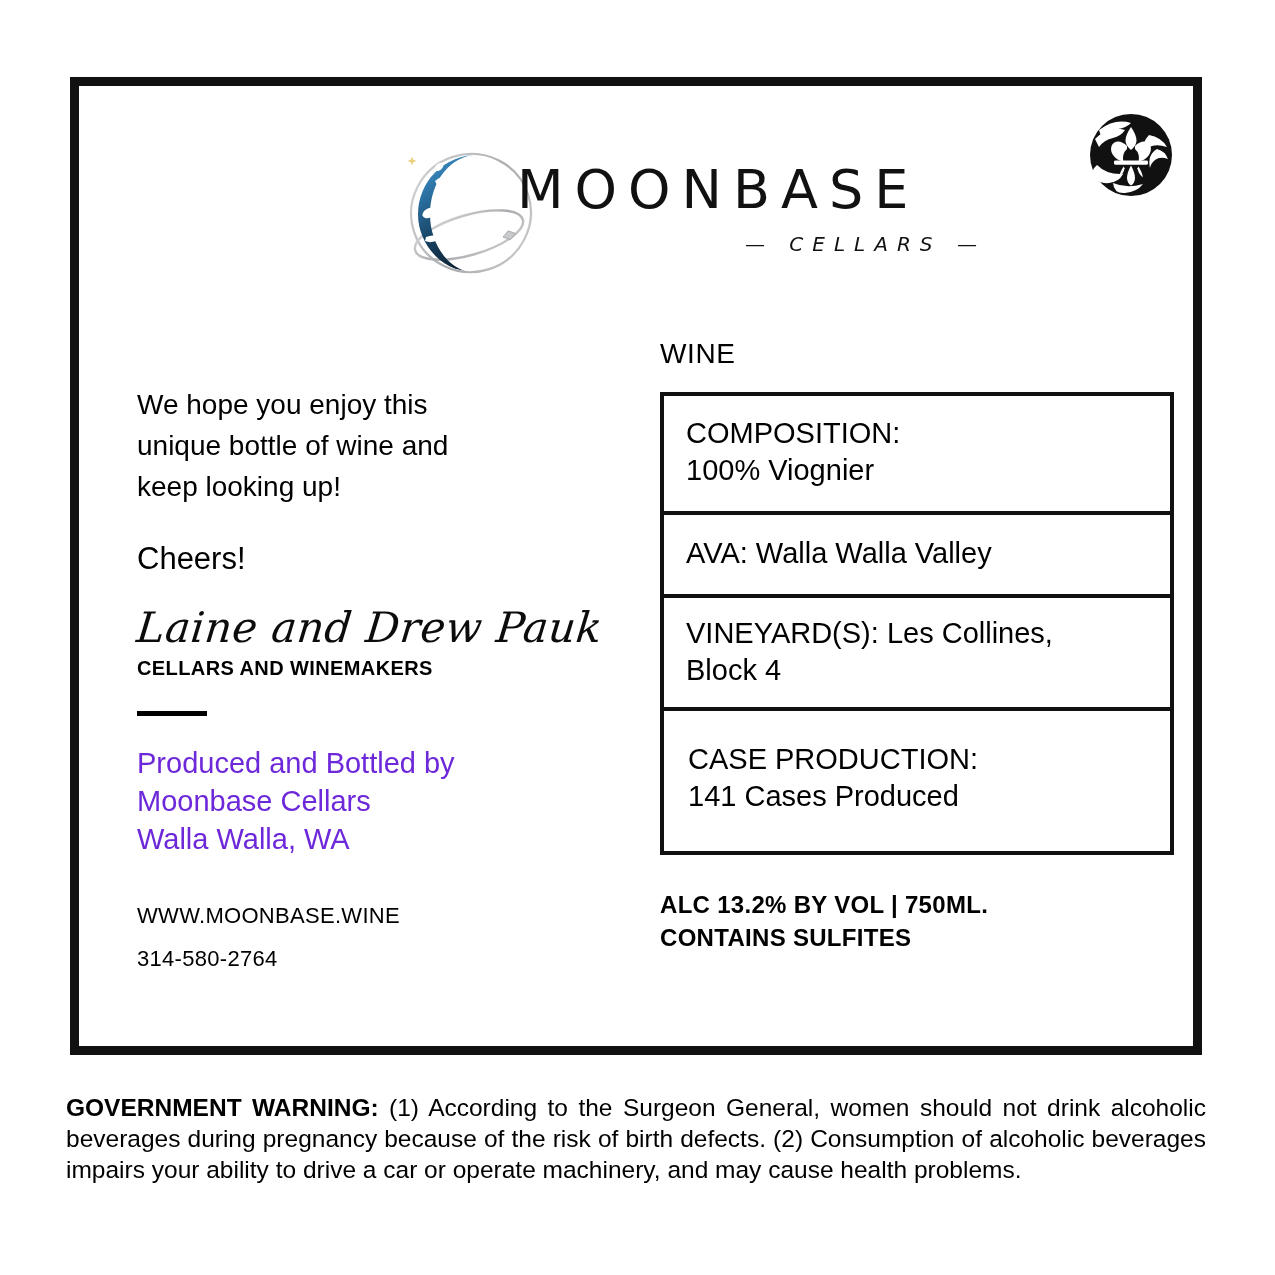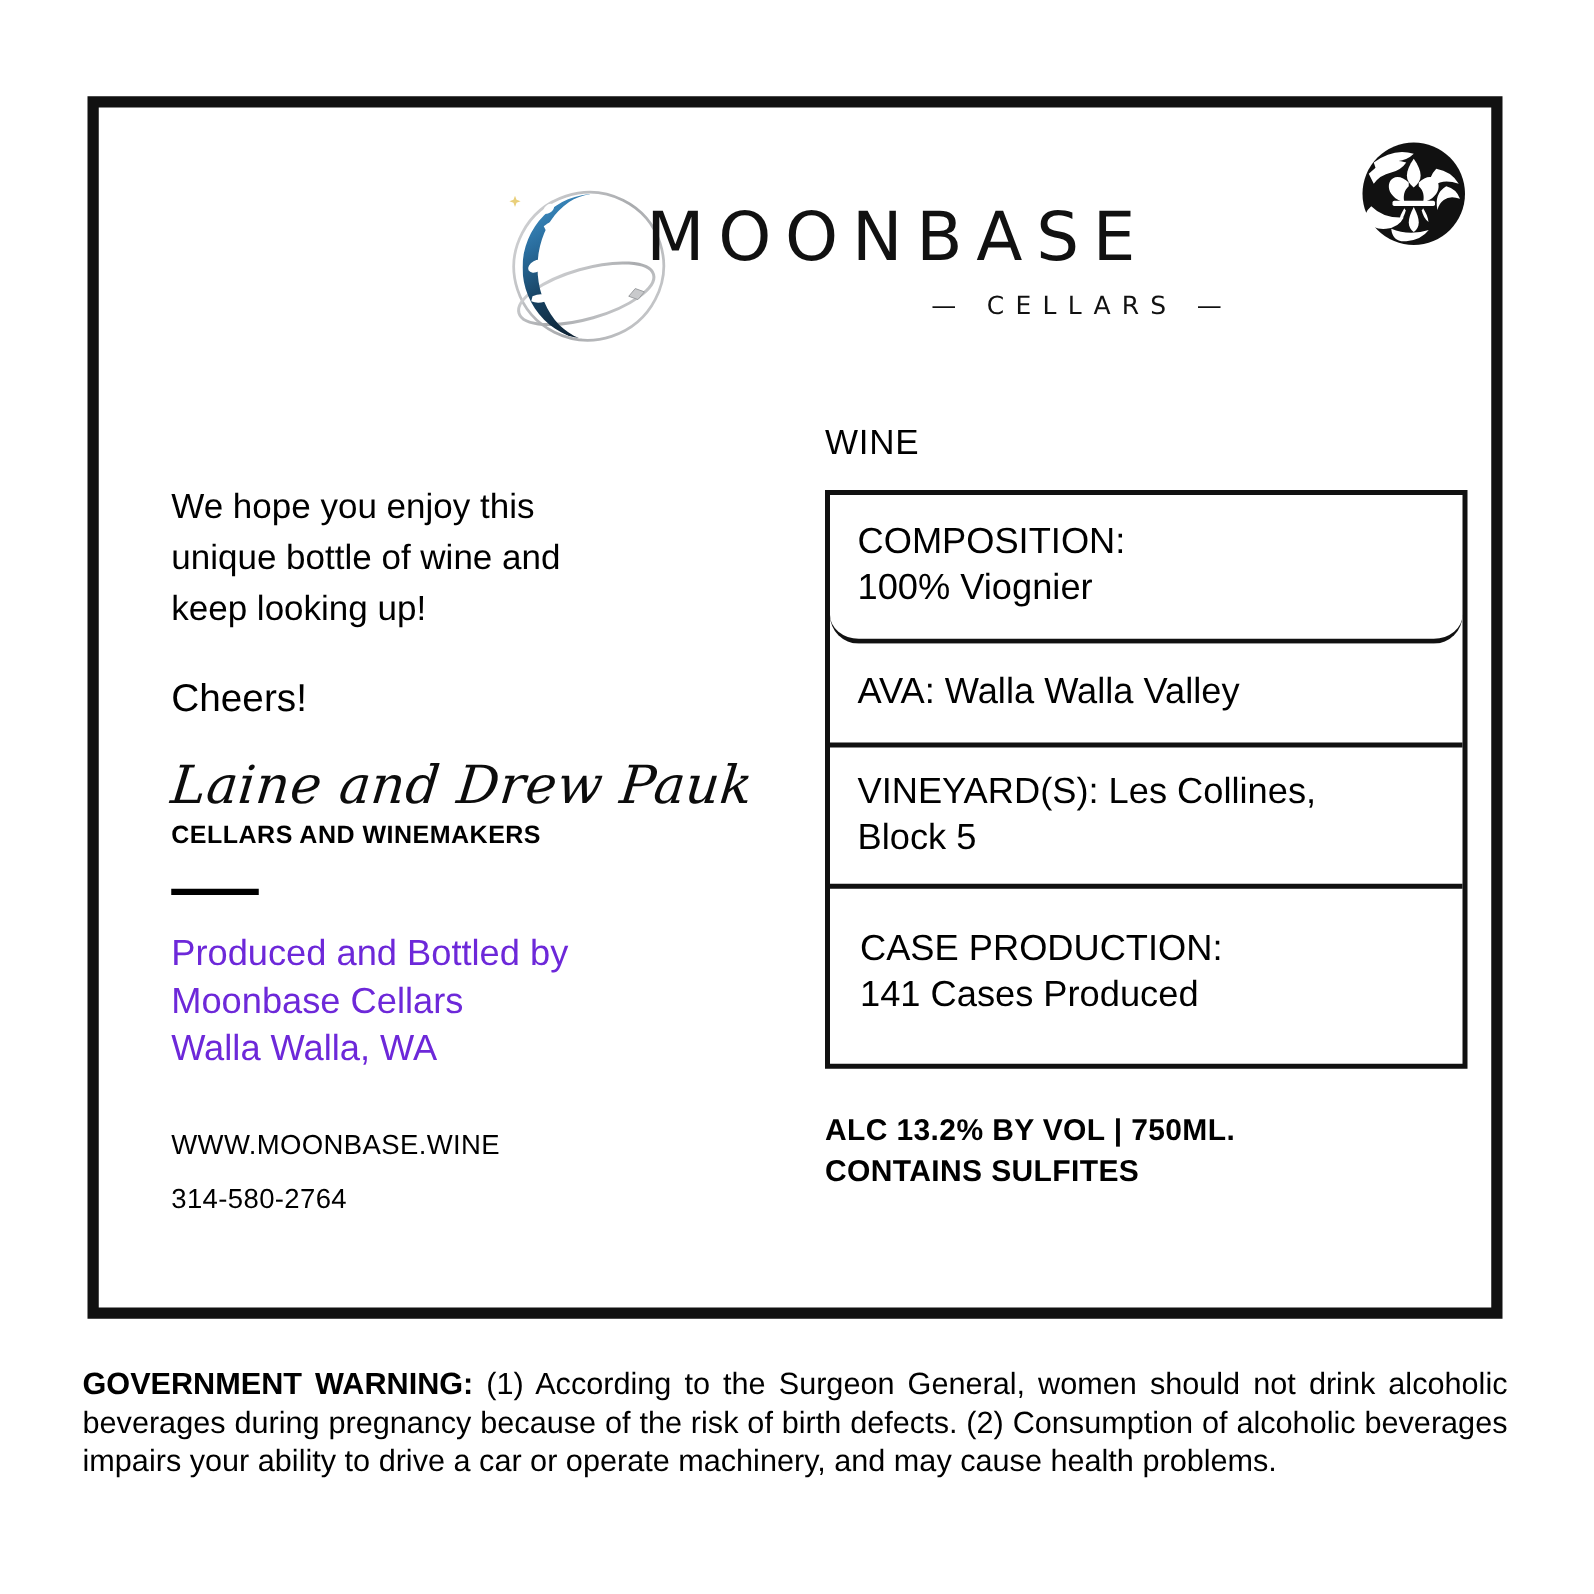--- a/index.html
+++ b/index.html
@@ -68,20 +68,21 @@
   .wordmark-sub {
     font-family: "DejaVu Sans", sans-serif;
     font-size: 20px;
     font-weight: 400;
     letter-spacing: 9px;
     line-height: 26px;
     color: #111111;
     margin-top: 12px;
     margin-left: 228px;
     white-space: nowrap;
+    font-style: italic;
   }
 
   
   .badge {
     position: absolute;
     left: 1010px;
     top: 27px;
     width: 84px;
     height: 84px;
   }
@@ -175,21 +176,21 @@
     background: #ffffff;
   }
   .spec-row {
     border-bottom: 4px solid #111111;
     box-sizing: border-box;
     padding: 17px 0 16px 22px;
   }
   .spec-row:last-child {
     border-bottom: none;
   }
-  .spec-row.r1 { padding: 19px 16px 22px 22px; border-radius: 23px; }
+  .spec-row.r1 { padding: 19px 16px 22px 22px; }
   .spec-row.r2 { padding: 20px 0 22px 22px; }
   .spec-row.r3 { padding: 17px 0 18px 22px; }
   .spec-row.r4 { padding: 30px 0 36px 24px; }
   .spec-text {
     font-size: 29px;
     line-height: 37px;
     font-weight: 400;
     color: #000000;
     white-space: pre-line;
   }
@@ -342,21 +343,21 @@
       <div class="spec-table">
         <div class="spec-row r1">
           <div class="spec-text">COMPOSITION:
 100% Viognier</div>
         </div>
         <div class="spec-row r2">
           <div class="spec-text">AVA: Walla Walla Valley</div>
         </div>
         <div class="spec-row r3">
           <div class="spec-text">VINEYARD(S): Les Collines,
-Block 5</div>
+Block 4</div>
         </div>
         <div class="spec-row r4">
           <div class="spec-text">CASE PRODUCTION:
 141 Cases Produced</div>
         </div>
       </div>
 
       <div class="alc-line">ALC 13.2% BY VOL  |  750ML.
 CONTAINS SULFITES</div>
     </div>

